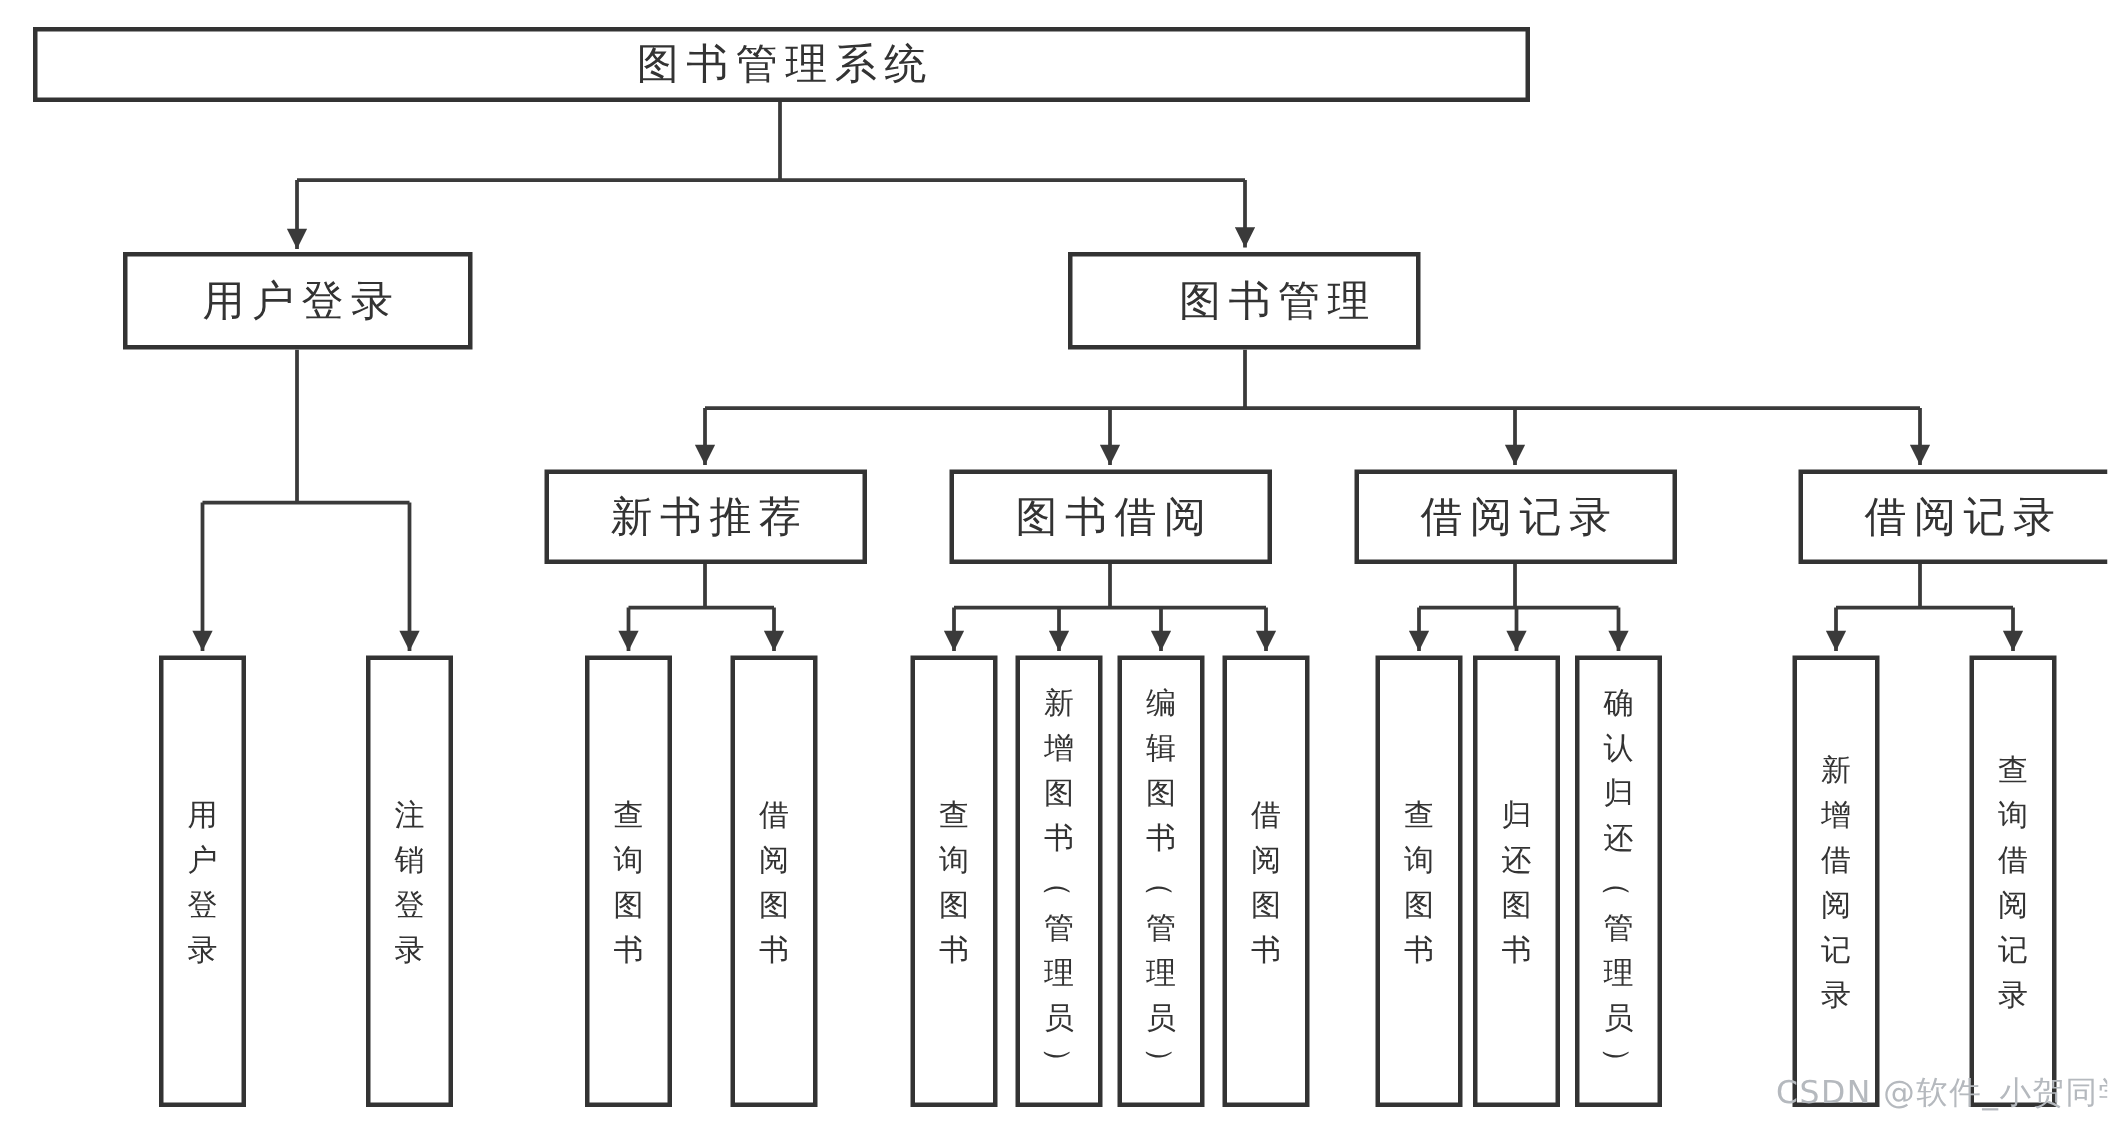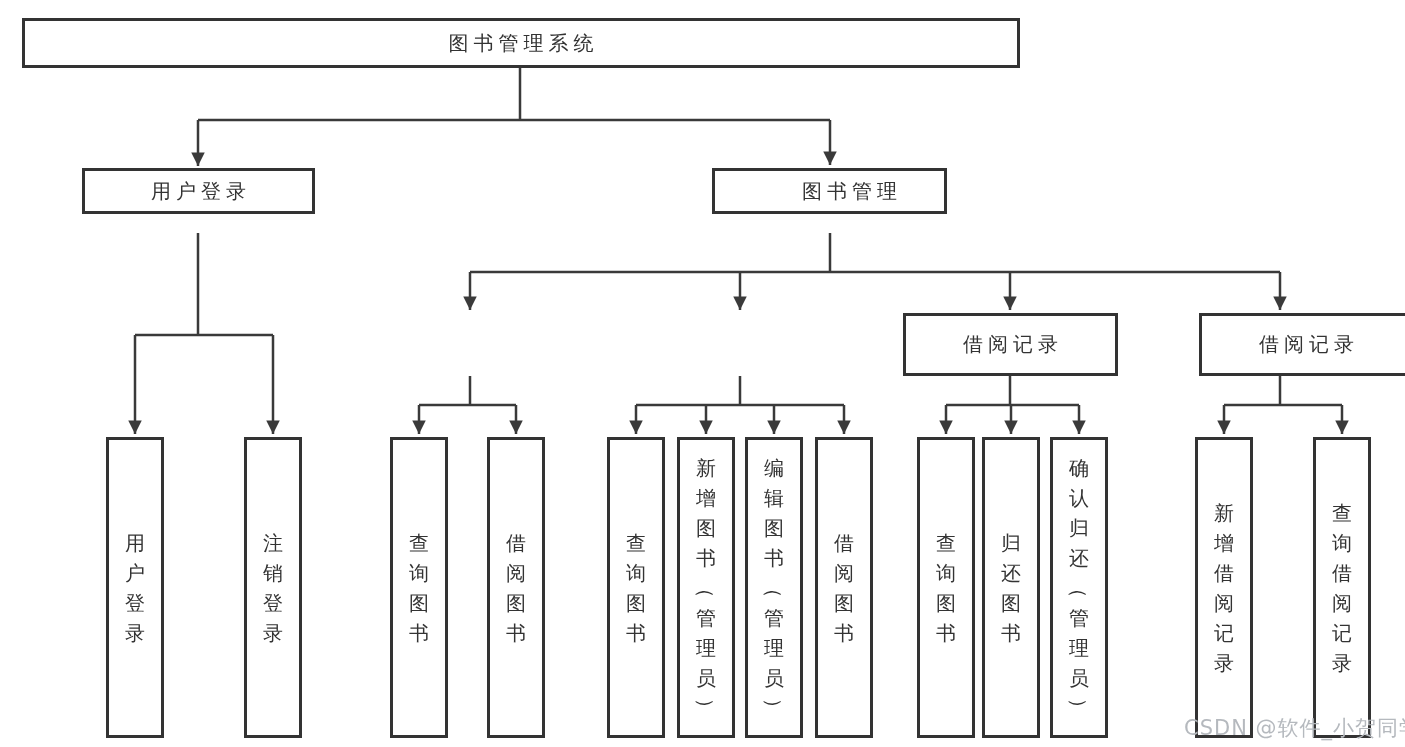--- a/index.html
+++ b/index.html
@@ -27,27 +27,27 @@
     box-sizing: border-box;
     background: #ffffff;
     border: 3px solid #333333;
     display: flex;
     align-items: center;
     justify-content: center;
     z-index: 1;
   }
   .hlabel {
     color: #333333;
-    font-size: 20px;
+    font-size: 28px;
     letter-spacing: 5px;
     text-indent: 5px;
     white-space: nowrap;
   }
   .lvl1 { left: 22px; top: 18px; width: 998px; height: 50px; }
-  .lvl2 { top: 168px; height: 46px; }
+  .lvl2 { top: 168px; height: 65px; }
   .lvl3 { top: 313px; width: 215px; height: 63px; }
   .leaf { top: 437px; width: 58px; height: 301px; }
   .vlabel {
     display: flex;
     flex-direction: column;
     align-items: center;
     justify-content: center;
     width: 100%;
     color: #333333;
   }
@@ -122,20 +122,26 @@
     <span class="hlabel">图书管理系统</span>
   </div>
 
   <div class="node lvl2" style="left:82px; width:233px;">
     <span class="hlabel">用户登录</span>
   </div>
   <div class="node lvl2" style="left:712px; width:235px;padding-left:40px;">
     <span class="hlabel">图书管理</span>
   </div>
 
+  <div class="node lvl3" style="left:363px;">
+    <span class="hlabel">新书推荐</span>
+  </div>
+  <div class="node lvl3" style="left:633px;">
+    <span class="hlabel">图书借阅</span>
+  </div>
   <div class="node lvl3" style="left:903px;">
     <span class="hlabel">借阅记录</span>
   </div>
   <div class="node lvl3" style="left:1199px;">
     <span class="hlabel">借阅记录</span>
   </div>
 
   <div class="node leaf" style="left:106px;">
     <div class="vlabel">
         <span class="vch">用</span>

